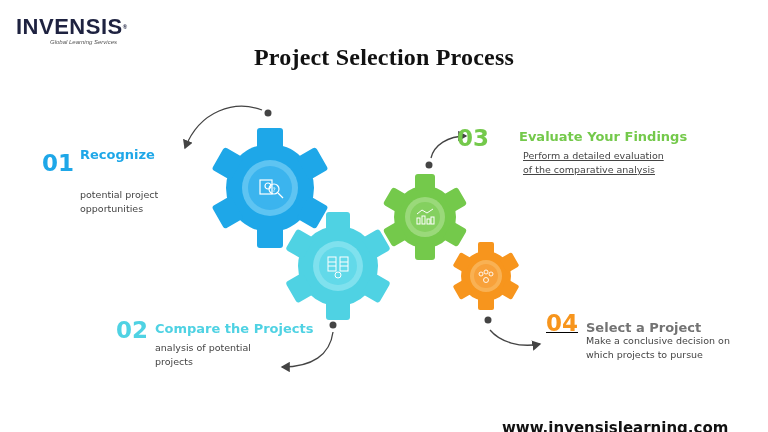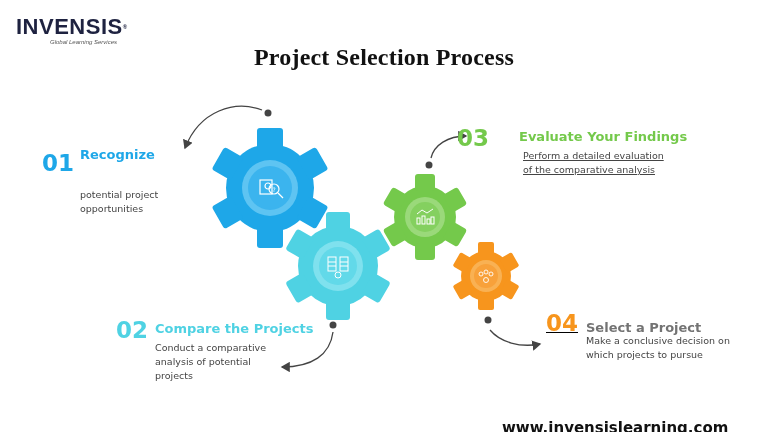--- a/index.html
+++ b/index.html
@@ -152,21 +152,20 @@
   <div>opportunities</div>
 </div>
 
 <div class="abs" style="left:116px; top:318px;">
   <span class="num" style="color:#4fd2e3;">02</span>
 </div>
 <div class="abs head" style="left:155px; top:320px; color:#4fd2e3;">
   <div>Compare the Projects</div>
 </div>
 <div class="abs desc" style="left:155px; top:341px;">
-  <div>Conduct a comparative</div>
   <div>analysis of potential</div>
   <div>projects</div>
 </div>
 
 <div class="abs" style="left:457px; top:126px;">
   <span class="num" style="color:#74c94b;">03</span>
 </div>
 <div class="abs head" style="left:519px; top:128px; color:#74c94b;">
   <div>Evaluate Your Findings</div>
 </div>

